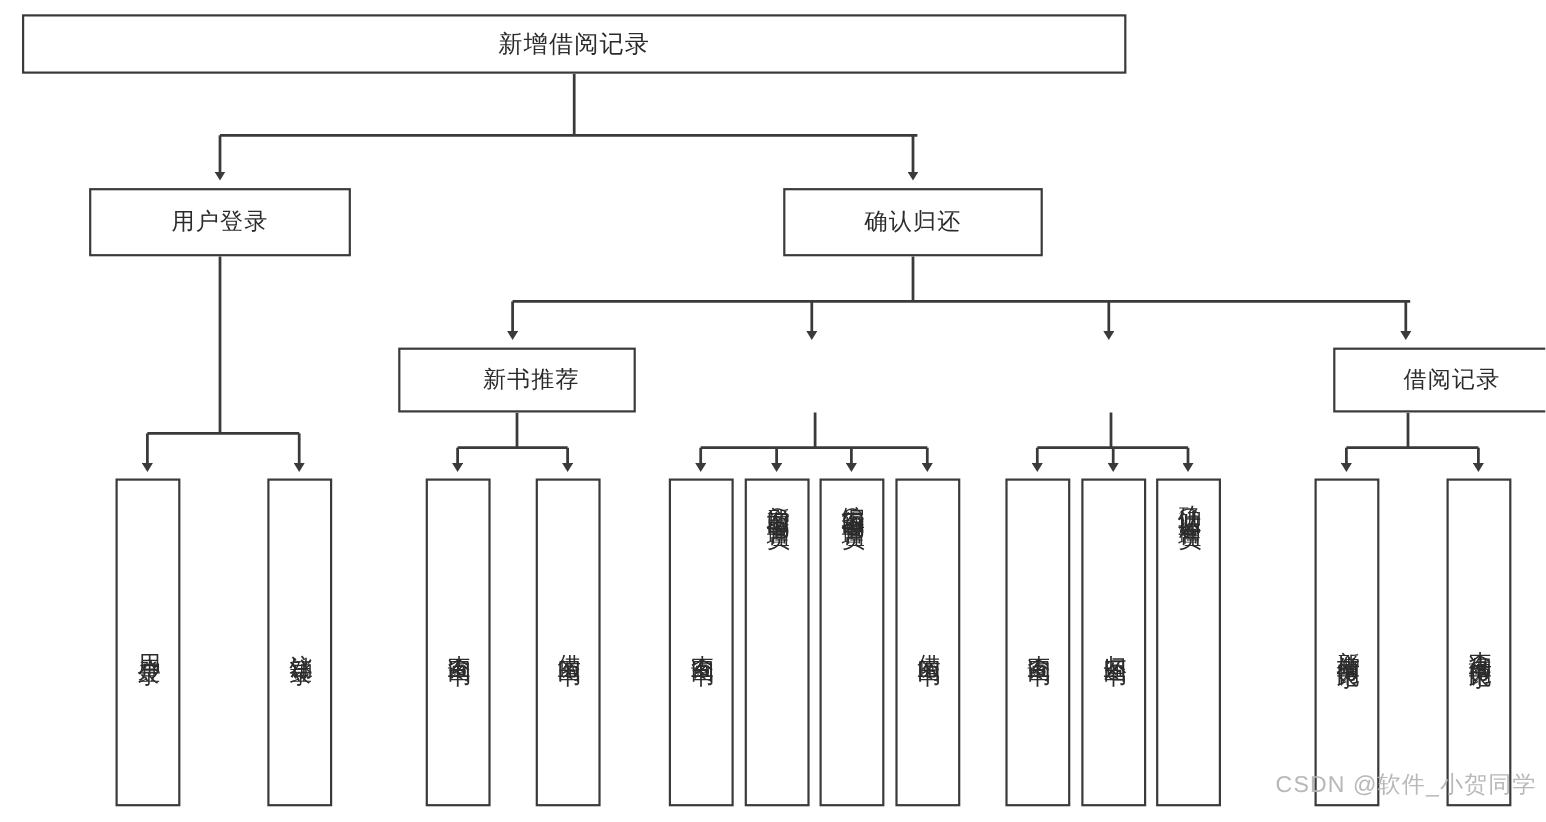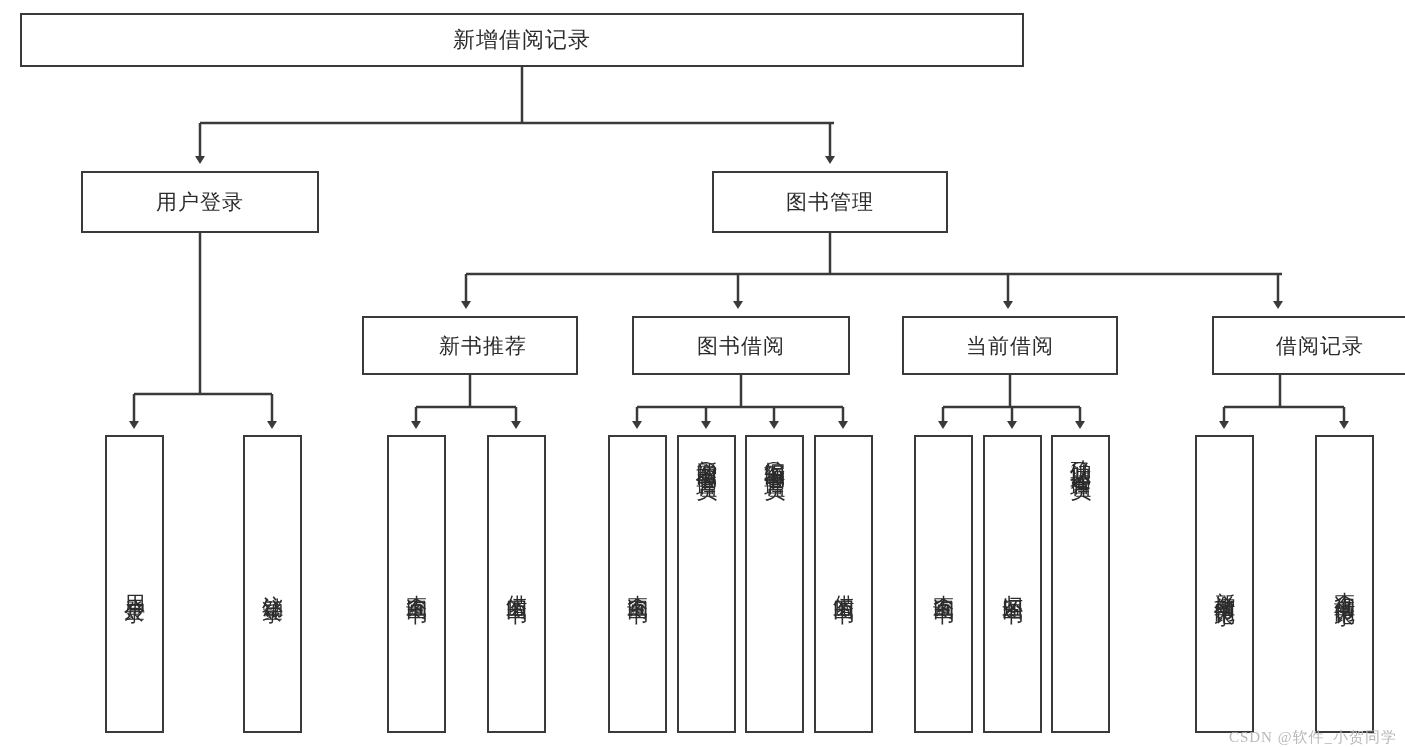--- a/index.html
+++ b/index.html
@@ -63,26 +63,26 @@
     letter-spacing: 3px;
     white-space: nowrap;
   }
   .v-node.centered {
     align-items: center;
     padding-top: 0;
   }
   .watermark {
     position: absolute;
     right: 8px;
-    bottom: 0;
-    font-size: 15px;
+    bottom: 20px;
+    font-size: 21px;
     color: #b8b8b8;
     letter-spacing: 1px;
     white-space: nowrap;
-    font-family: Liberation Serif, serif;
+    font-family: Liberation Sans, sans-serif;
   }
 </style>
 </head>
 <body>
 
 <div id="canvas">
 
   <svg class="edges" viewBox="0 0 1405 747" xmlns="http://www.w3.org/2000/svg">
     <defs>
       <marker id="arrow" markerWidth="10" markerHeight="10" refX="4" refY="5" orient="auto" markerUnits="userSpaceOnUse">
@@ -134,32 +134,26 @@
   </svg>
 
   <div class="node h-node root" style="left:20px; top:13px; width:1004px; height:54px;">
     <span class="node-label">新增借阅记录</span>
   </div>
 
   <div class="node h-node" style="left:81px; top:171px; width:238px; height:62px;">
     <span class="node-label">用户登录</span>
   </div>
   <div class="node h-node" style="left:712px; top:171px; width:236px; height:62px;">
-    <span class="node-label">图书管理</span>
+    <span class="node-label">确认归还</span>
   </div>
 
   <div class="node h-node" style="left:362px; top:316px; width:216px; height:59px;padding-left:26px;">
     <span class="node-label">新书推荐</span>
   </div>
-  <div class="node h-node" style="left:632px; top:316px; width:218px; height:59px;">
-    <span class="node-label">图书借阅</span>
-  </div>
-  <div class="node h-node" style="left:902px; top:316px; width:216px; height:59px;">
-    <span class="node-label">当前借阅</span>
-  </div>
   <div class="node h-node" style="left:1172px; top:316px; width:216px; height:59px;margin-left:40px;">
     <span class="node-label">借阅记录</span>
   </div>
 
   <div class="node v-node centered" style="left:105px; top:435px; width:59px; height:298px;">
     <span class="node-label">用户登录</span>
   </div>
   <div class="node v-node centered" style="left:243px; top:435px; width:59px; height:298px;">
     <span class="node-label">注销登录</span>
   </div>

